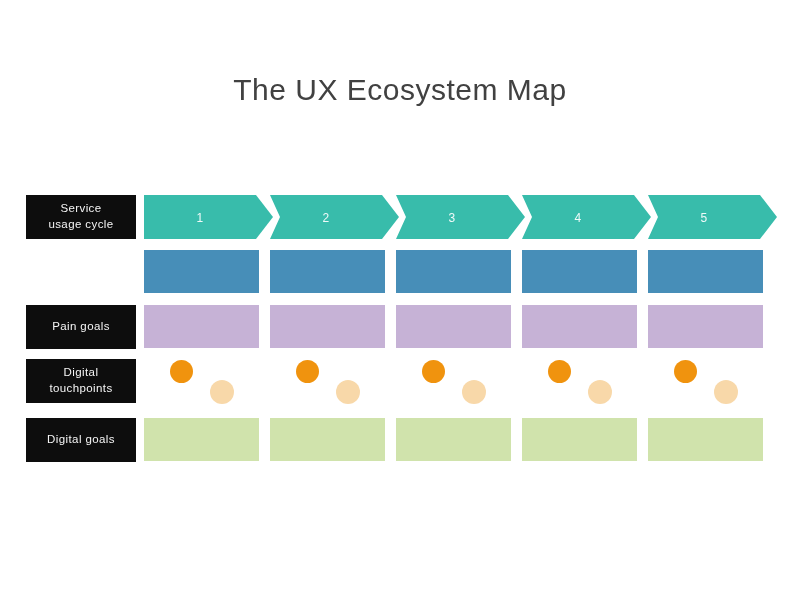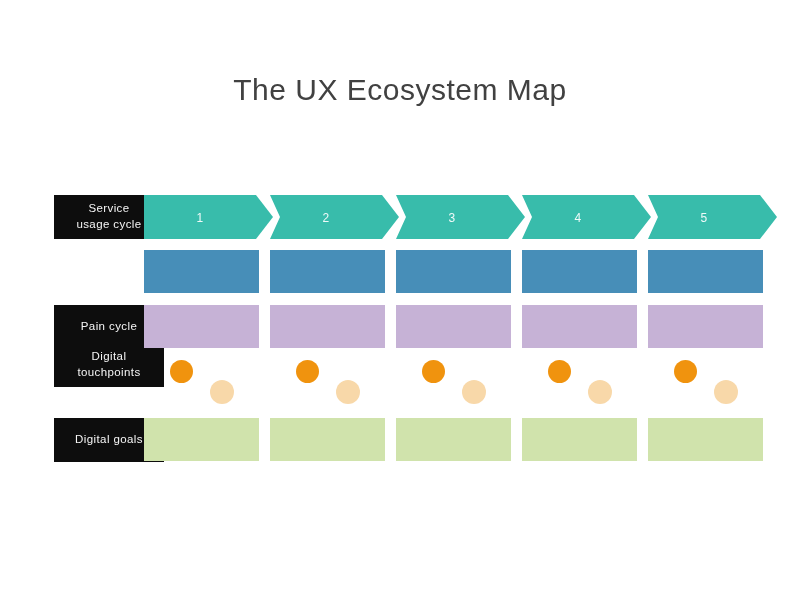--- a/index.html
+++ b/index.html
@@ -32,21 +32,20 @@
     background: var(--label-bg, #0d0d0d);
     color: var(--label-text, #f5f5f5);
     display: flex;
     align-items: center;
     justify-content: center;
     text-align: center;
     white-space: pre-line;
     font-size: 11.5px;
     line-height: 1.35;
     letter-spacing: 0.4px;
-    margin-left: 28px;
   }
   .cycle-svg {
     position: absolute;
     left: 0;
     top: 195px;
     width: 800px;
     height: 44px;
   }
   .cycle-svg text {
     font-family: "Liberation Sans", sans-serif;
@@ -67,23 +66,23 @@
 
 <div class="canvas" id="canvas" style="--label-bg: #0d0d0d; --label-text: #f5f5f5; --title-text: #414141;">
 
   <h1 class="title">The UX Ecosystem Map</h1>
 
   <div class="rowlabel" style="top:195px">
     <span>Service
 usage cycle</span>
   </div>
   <div class="rowlabel" style="top:305px">
-    <span>Pain cycle</span>
+    <span>Pain goals</span>
   </div>
-  <div class="rowlabel" style="top:343px">
+  <div class="rowlabel" style="top:359px">
     <span>Digital
 touchpoints</span>
   </div>
   <div class="rowlabel" style="top:418px">
     <span>Digital goals</span>
   </div>
 
   <svg class="cycle-svg" id="cycle-svg" viewBox="0 0 800 44">
       <polygon points="144,0 256,0 273,22 256,44 144,44" fill="#38bcab"></polygon>
       <text x="200" y="23" text-anchor="middle" dominant-baseline="central" fill="#ffffff" fill-opacity="0.92" font-size="12">1</text>

